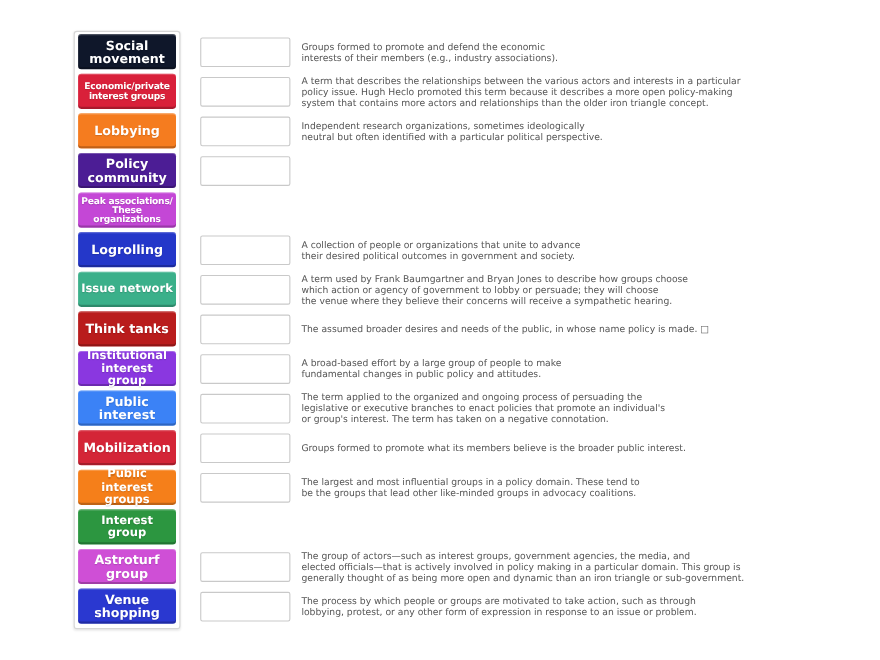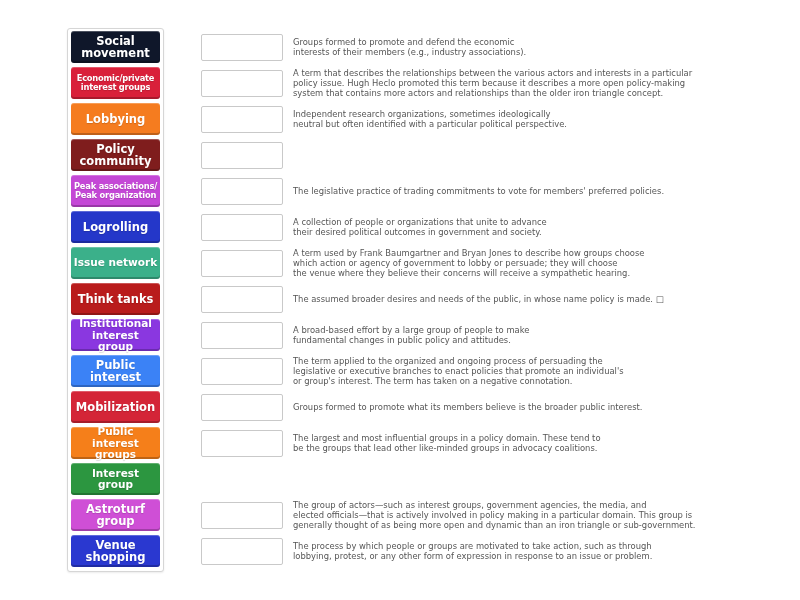--- a/index.html
+++ b/index.html
@@ -49,21 +49,20 @@
   }
   .tile.lg { font-size: 11.5px; }
   .tile.md { font-size: 10.5px; }
   .tile.sm { font-size: 8.3px; letter-spacing: -0.2px; }
 
   .row {
     position: absolute;
     left: 182px;
     height: 36px;
     width: 600px;
-    margin-left: 19px;
   }
   .slot {
     position: absolute;
     left: 0;
     width: 82px;
     height: 27px;
     border: 1px solid #c9c9c9;
     border-radius: 2px;
     background: #fff;
     box-sizing: border-box;
@@ -83,22 +82,22 @@
 </head>
 <body>
 
 <div class="stage">
 
   <div class="bank">
     <div class="tile lg" style="top:2px;background:#0f172a">Social
 movement</div>
     <div class="tile sm" style="top:38px;background:#d9203a">Economic/private interest groups</div>
     <div class="tile lg" style="top:74px;background:#f57c1f">Lobbying</div>
-    <div class="tile lg" style="top:110px;background:#7f1d1d">Policy community</div>
-    <div class="tile sm" style="top:146px;background:#c447d6">Peak associations/ Peak organization</div>
+    <div class="tile lg" style="top:110px;background:#4c1d95">Policy community</div>
+    <div class="tile sm" style="top:146px;background:#c447d6">Peak associations/ These organizations</div>
     <div class="tile lg" style="top:182px;background:#2437c9">Logrolling</div>
     <div class="tile md" style="top:218px;background:#3bb08a">Issue network</div>
     <div class="tile lg" style="top:254px;background:#b91c1c">Think tanks</div>
     <div class="tile md" style="top:290px;background:#8a37e0">Institutional interest group</div>
     <div class="tile lg" style="top:326px;background:#3b82f6">Public interest</div>
     <div class="tile lg" style="top:362px;background:#d42537">Mobilization</div>
     <div class="tile md" style="top:398px;background:#f57f1a">Public interest groups</div>
     <div class="tile md" style="top:434px;background:#2c9640">Interest group</div>
     <div class="tile lg" style="top:470px;background:#cf4fd6">Astroturf group</div>
     <div class="tile lg" style="top:506px;background:#2a38d0">Venue shopping</div>
@@ -115,24 +114,20 @@
 policy issue. Hugh Heclo promoted this term because it describes a more open policy-making
 system that contains more actors and relationships than the older iron triangle concept.</div>
   </div>
   <div class="row" style="top:103px">
     <div class="slot" style="top:3px"></div>
     <div class="desc" style="top:0;height:32px">Independent research organizations, sometimes ideologically
 neutral but often identified with a particular political perspective.</div>
   </div>
   <div class="row" style="top:139px">
     <div class="slot" style="top:3px"></div>
-  </div>
-  <div class="row" style="top:175px">
-    <div class="slot" style="top:3px"></div>
-    <div class="desc" style="top:0;height:32px">The legislative practice of trading commitments to vote for members' preferred policies.</div>
   </div>
   <div class="row" style="top:211px">
     <div class="slot" style="top:3px"></div>
     <div class="desc" style="top:0;height:32px">A collection of people or organizations that unite to advance
 their desired political outcomes in government and society.</div>
   </div>
   <div class="row" style="top:247px">
     <div class="slot" style="top:3px"></div>
     <div class="desc" style="top:0;height:32px">A term used by Frank Baumgartner and Bryan Jones to describe how groups choose
 which action or agency of government to lobby or persuade; they will choose

